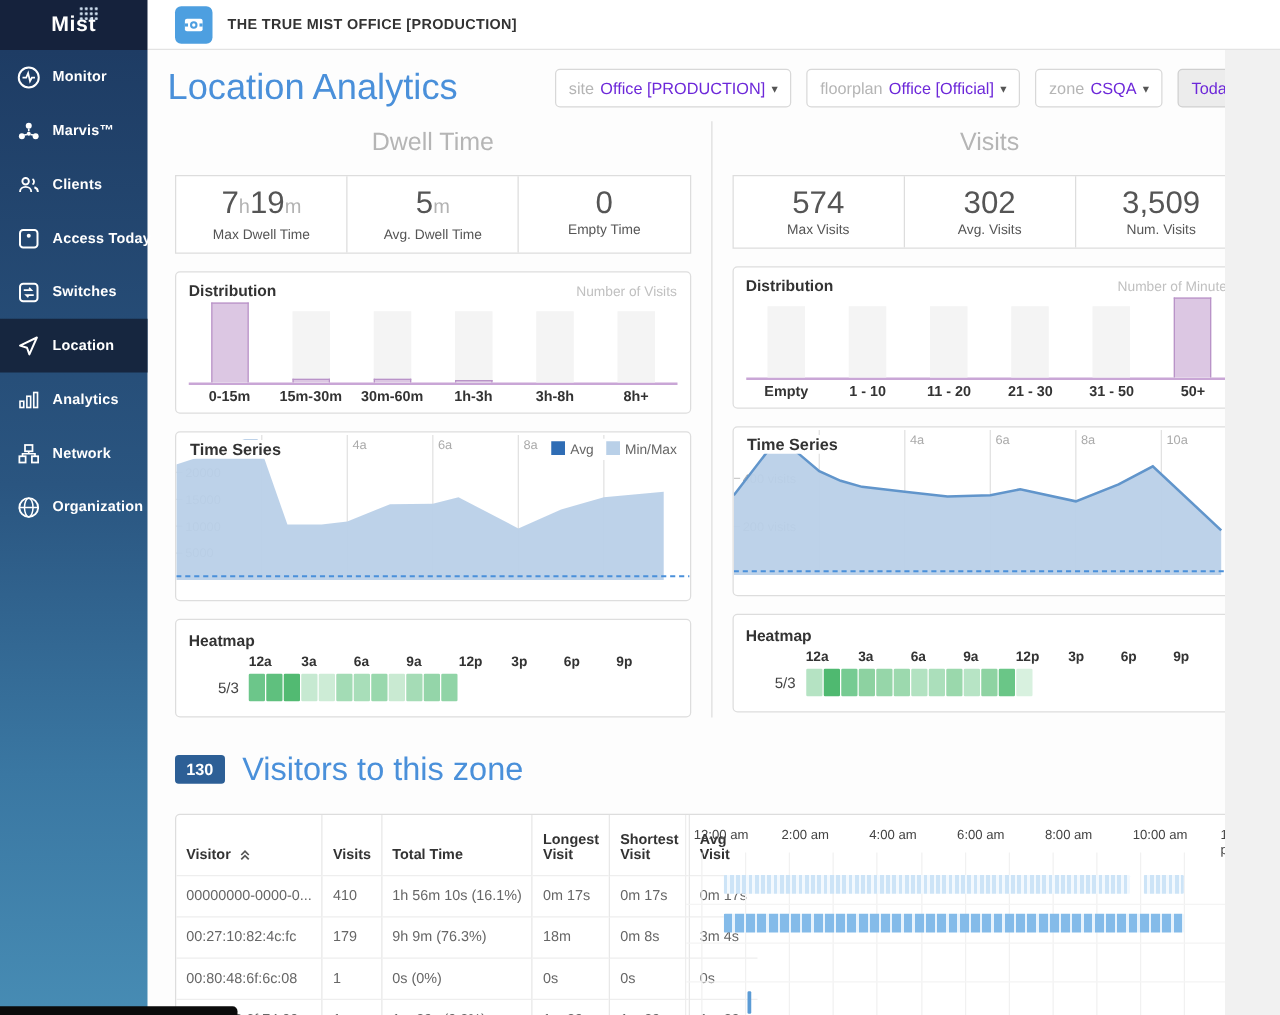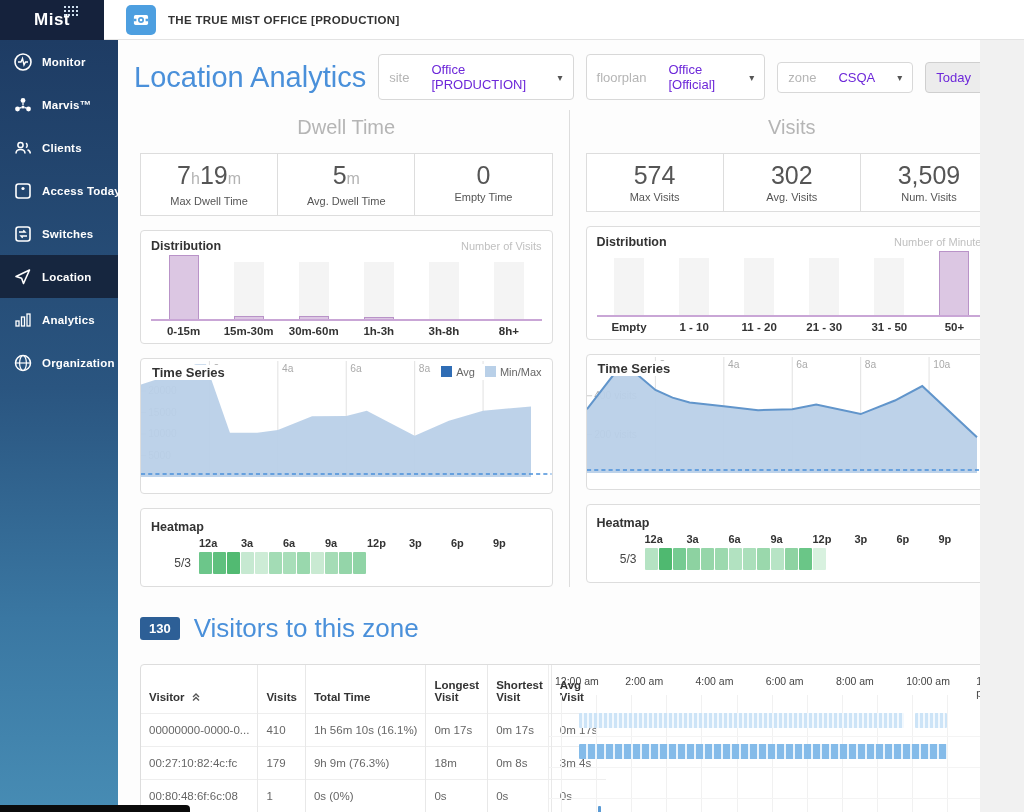--- a/index.html
+++ b/index.html
@@ -1,20 +1,20 @@
 <!DOCTYPE html>
 <html><head>
 <meta charset="utf-8">
 <style>
   * { margin:0; padding:0; box-sizing:border-box; }
   html,body { width:1024px; height:812px; overflow:hidden; font-family:"Liberation Sans",sans-serif; background:#fff; }
 
   
   .topbar { position:absolute; top:0; left:0; width:1024px; height:40px; display:flex; z-index:5; }
-  .logo-box { width:104px; height:40px; background:#15223c; display:flex; align-items:center; justify-content:center; position:relative; }
+  .logo-box { width:118px; height:40px; background:#15223c; display:flex; align-items:center; justify-content:center; position:relative; }
   .logo-text { color:#fff; font-size:17px; font-weight:bold; letter-spacing:.5px; }
   .logo-dots { position:absolute; top:5px; left:63px; width:16px; height:11px;
     background-image:radial-gradient(circle,#cfe0f0 1px,transparent 1.3px); background-size:4px 4px; }
   .org-bar { flex:1; background:#fff; border-bottom:1px solid #e3e3e3; display:flex; align-items:center; padding-left:22px; gap:12px; }
   .org-icon { width:30px; height:30px; border-radius:5px; background:#4d9fe0; display:flex; align-items:center; justify-content:center; }
   .org-name { font-size:11.5px; font-weight:bold; color:#333; letter-spacing:.3px; }
 
   
   .sidebar { position:absolute; top:40px; left:0; width:118px; height:772px;
     background:linear-gradient(180deg,#1e3c64 0%, #2a5580 45%, #3a77a2 75%, #478cb4 100%); z-index:4; }
@@ -22,21 +22,21 @@
   .nav-item.active { background:#16263f; }
   .nav-label { color:#fff; font-size:11.5px; font-weight:600; letter-spacing:.2px; white-space:nowrap; }
   .nav-icon { width:20px; height:20px; flex:0 0 20px; display:flex; align-items:center; justify-content:center; }
 
   
   .main { position:absolute; top:40px; left:118px; width:906px; height:772px; background:#fdfdfd; overflow:hidden; }
   .right-gutter { position:absolute; top:40px; right:0; width:44px; height:772px; background:#f1f1f1; z-index:3; }
 
   .toolbar { display:flex; align-items:center; padding:14px 15px 10px 16px; gap:12px; }
   .page-title { font-size:29px; font-weight:300; color:#4a90da; flex:0 0 auto; margin-right:auto; }
-  .dd { background:#fff; border:1px solid #d8d8d8; border-radius:4px; padding:7px 10px; display:flex; align-items:center; gap:22px; font-size:13px; cursor:pointer; }
+  .dd { background:#fff; border:1px solid #d8d8d8; border-radius:4px; padding:7px 10px; display:flex; align-items:center; gap:5px; font-size:13px; cursor:pointer; }
   .dd .dd-label { color:#b5b5b5; }
   .dd .dd-value { color:#6d28d9; }
   .dd .caret { color:#555; font-size:10px; }
   .dd.today { background:#ececec; border-color:#cfcfcf; }
 
   .panels { display:flex; padding:0 16px; }
   .panel { flex:1; padding:0 10px 0 6px; }
   .panel.left { border-right:1px solid #ddd; padding-right:16px; }
   .panel.right { padding-left:16px; }
   .panel-heading { text-align:center; font-size:20px; color:#b5b5b5; font-weight:400; margin:6px 0 14px; }
@@ -187,20 +187,31 @@
     </div>
     <div class="nav-item">
       <span class="nav-icon">
         <svg width="20" height="20" viewBox="0 0 20 20">
           <rect x="3" y="11" width="3" height="5" fill="none" stroke="#fff" stroke-width="1.3"></rect>
           <rect x="8.5" y="7" width="3" height="9" fill="none" stroke="#fff" stroke-width="1.3"></rect>
           <rect x="14" y="4" width="3" height="12" fill="none" stroke="#fff" stroke-width="1.3"></rect>
         </svg>
       </span>
       <span class="nav-label">Analytics</span>
+    </div>
+    <div class="nav-item">
+      <span class="nav-icon">
+        <svg width="20" height="20" viewBox="0 0 20 20">
+          <rect x="7" y="3" width="6" height="5" fill="none" stroke="#fff" stroke-width="1.4"></rect>
+          <rect x="2.5" y="12" width="5" height="5" fill="none" stroke="#fff" stroke-width="1.4"></rect>
+          <rect x="12.5" y="12" width="5" height="5" fill="none" stroke="#fff" stroke-width="1.4"></rect>
+          <path d="M10 8v2M5 12v-2h10v2" fill="none" stroke="#fff" stroke-width="1.3"></path>
+        </svg>
+      </span>
+      <span class="nav-label">Network</span>
     </div>
     <div class="nav-item">
       <span class="nav-icon">
         <svg width="20" height="20" viewBox="0 0 20 20">
           <circle cx="10" cy="10" r="7.5" fill="none" stroke="#fff" stroke-width="1.5"></circle>
           <ellipse cx="10" cy="10" rx="3.4" ry="7.5" fill="none" stroke="#fff" stroke-width="1.2"></ellipse>
           <path d="M2.5 10h15" stroke="#fff" stroke-width="1.2"></path>
         </svg>
       </span>
       <span class="nav-label">Organization</span>

